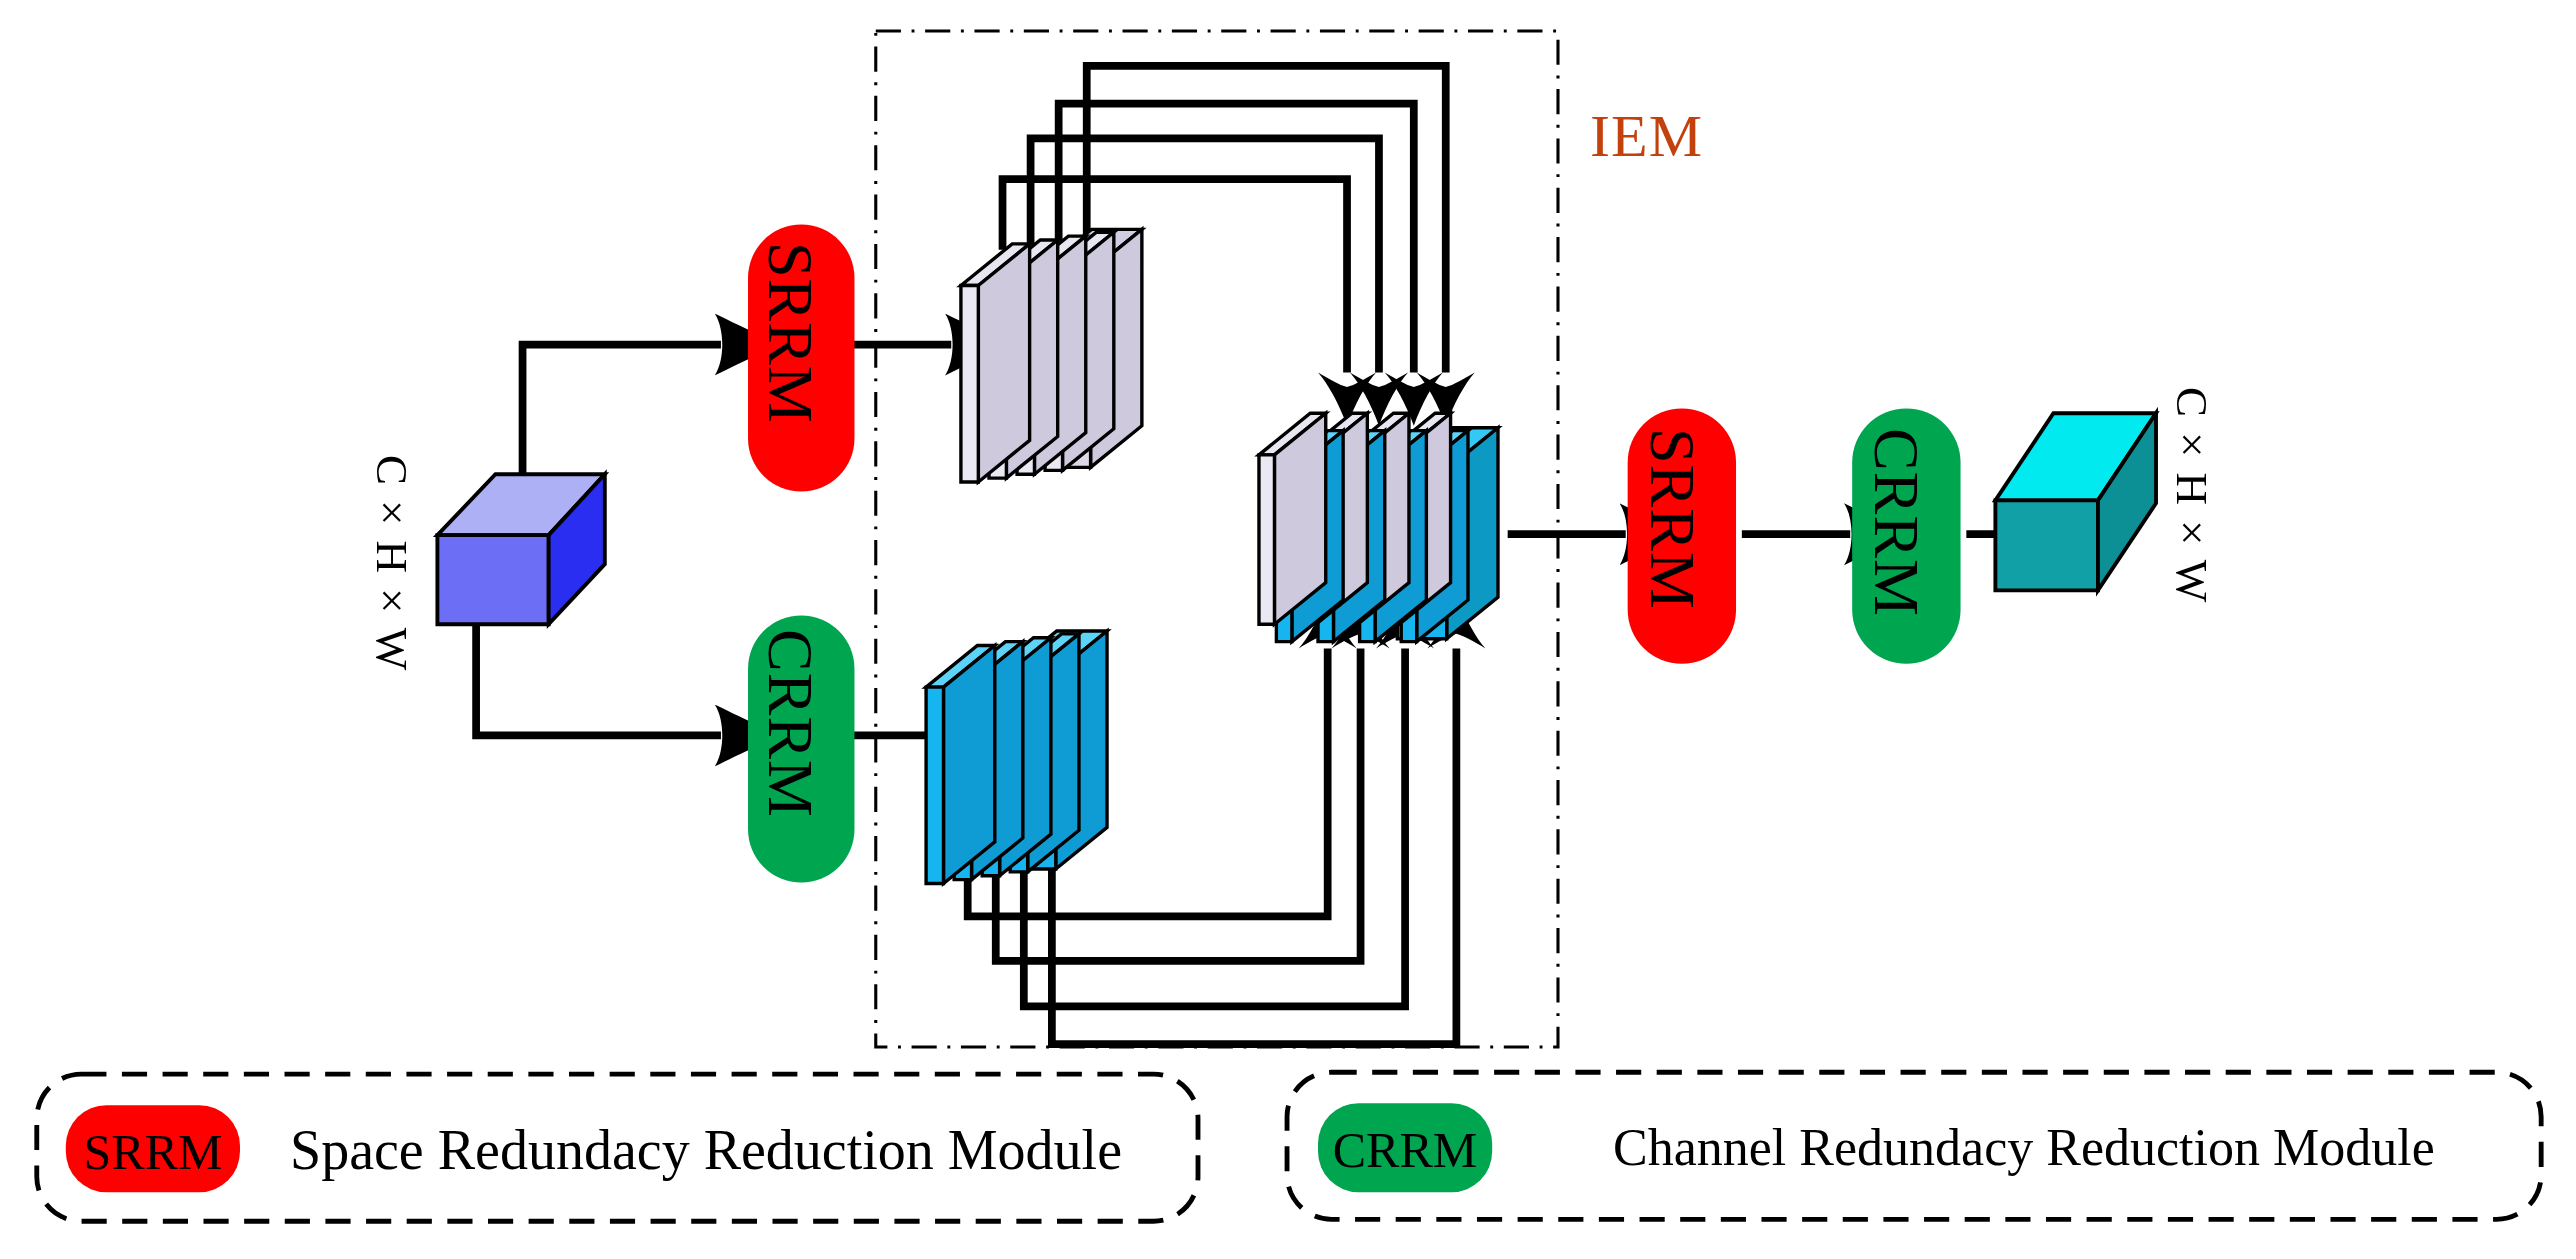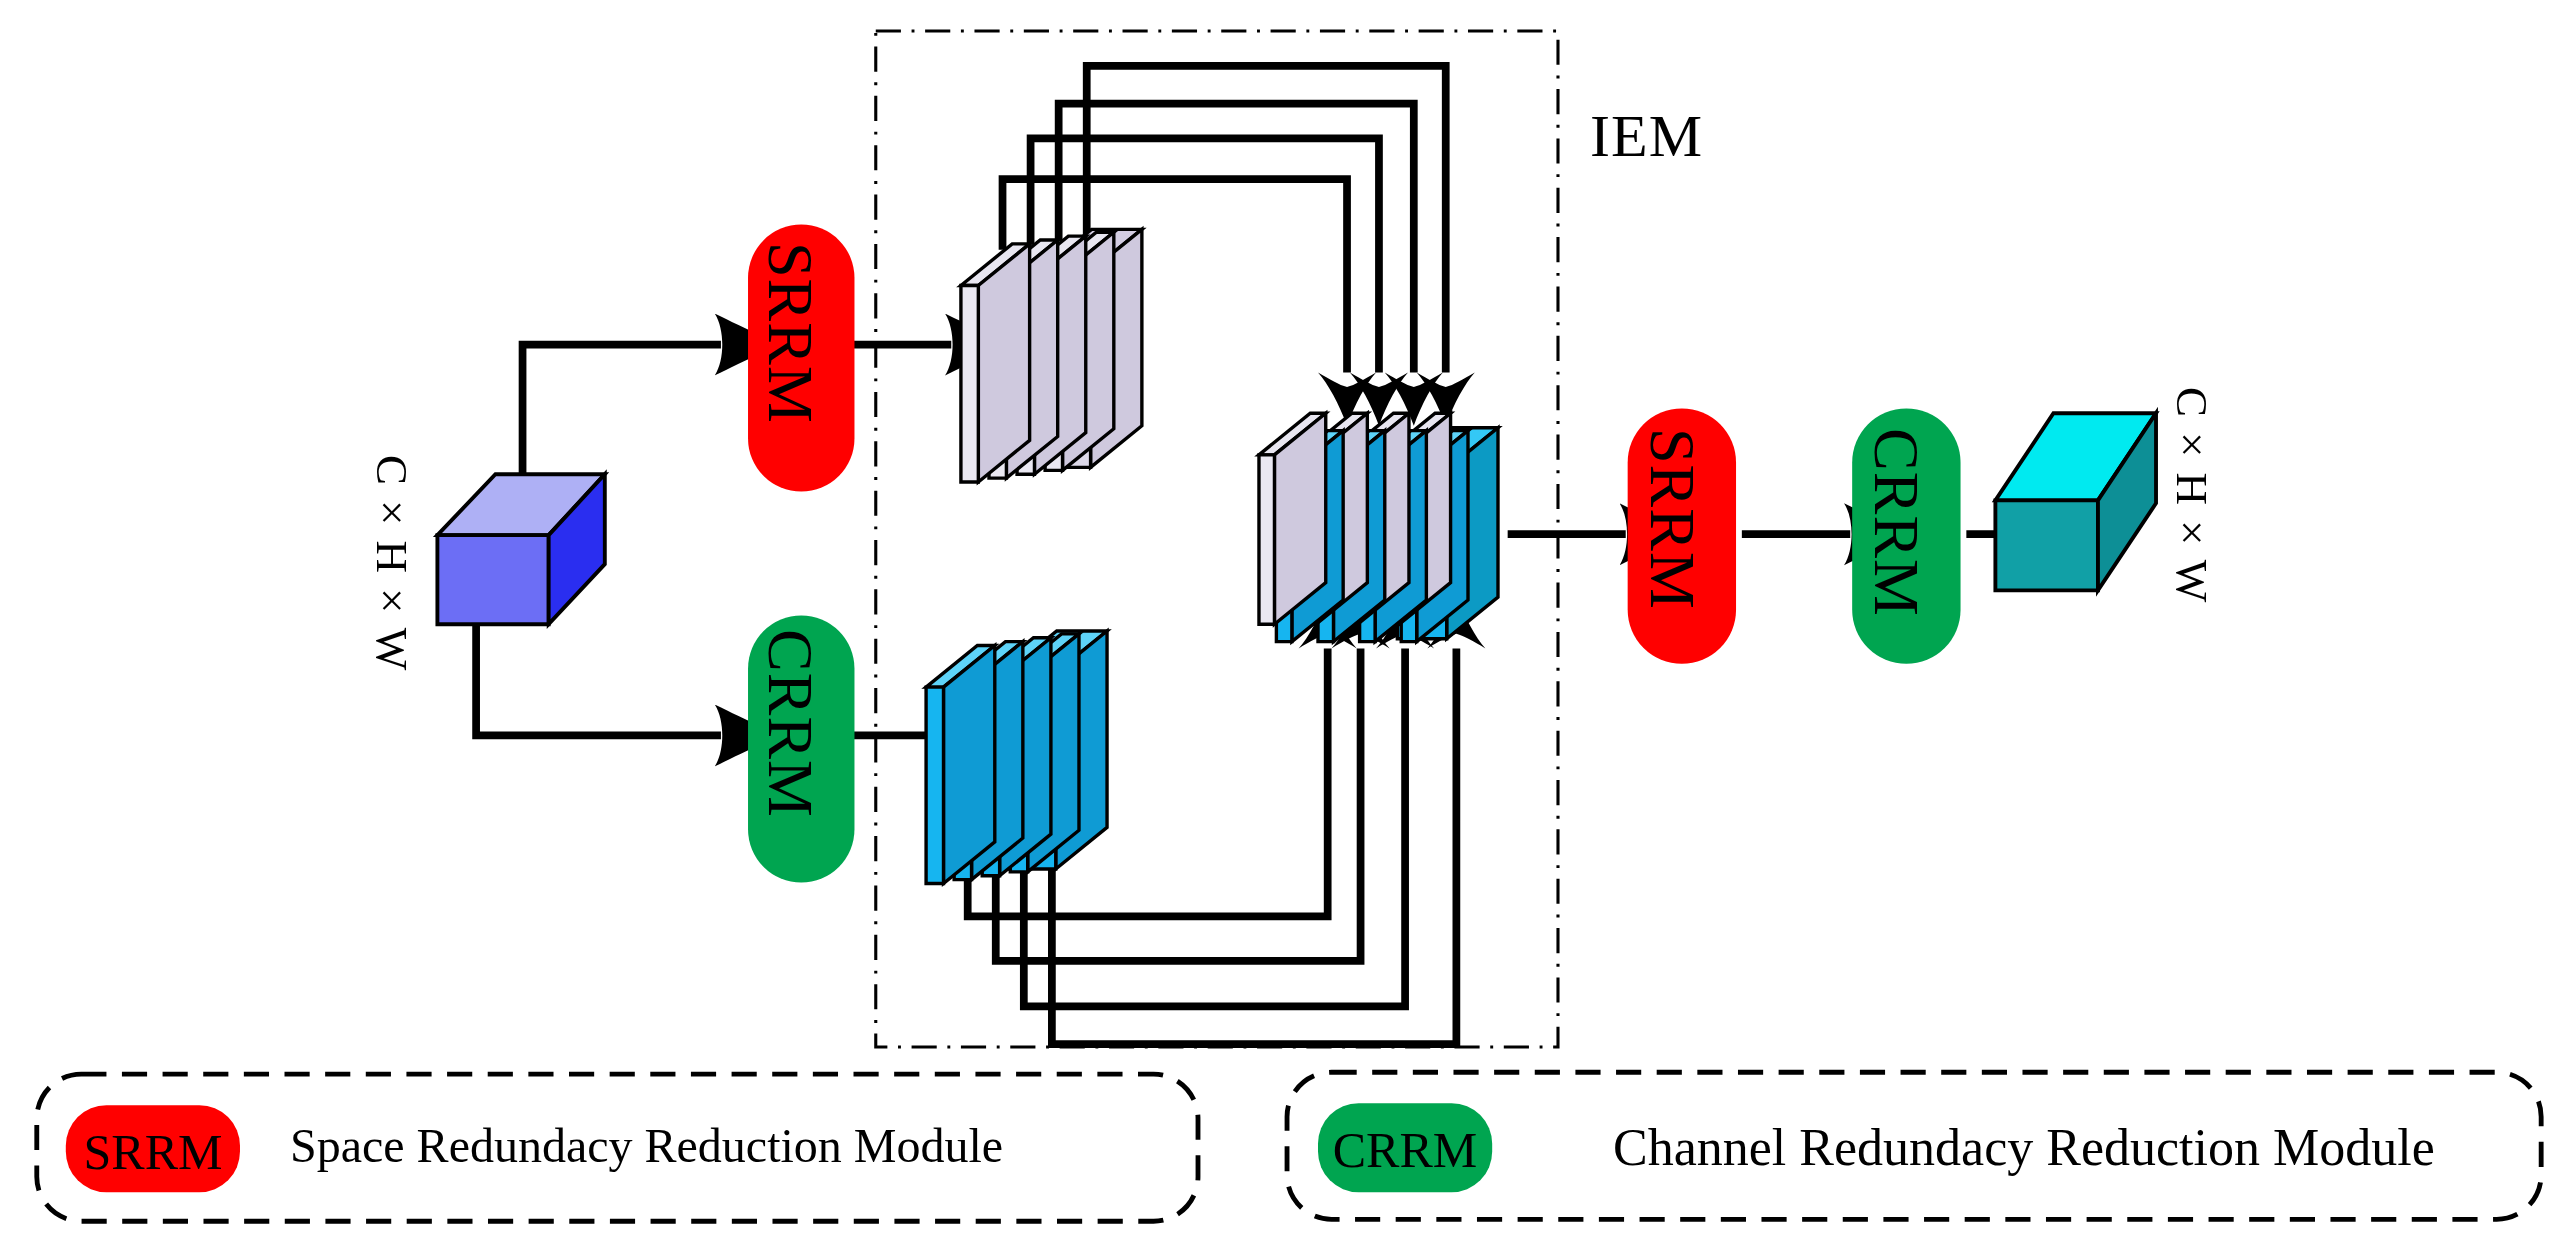--- a/index.html
+++ b/index.html
@@ -35,21 +35,21 @@
     font-family: "Liberation Serif", "DejaVu Serif", serif;
   }
   .dimlabel {
     position: absolute;
     transform-origin: 0 0;
     color: #000000;
     font-family: "Liberation Serif", "DejaVu Serif", serif;
   }
   .iem-label {
     position: absolute;
-    color: #000000;
+    color: #c2410c;
     font-family: "Liberation Serif", "DejaVu Serif", serif;
   }
   .legend-text {
     position: absolute;
     color: #000000;
     font-family: "Liberation Serif", "DejaVu Serif", serif;
   }
   .legend-pill-text {
     position: absolute;
     color: #000000;
@@ -256,20 +256,20 @@
   <div class="modlabel" style="left:1933px; top:428px; transform: rotate(90deg); font-size:64px;">CRRM</div>
 
   <div class="dimlabel" style="left:418px; top:455px; transform: rotate(90deg); font-size:45px; letter-spacing:1.9px;">C × H × W</div>
 
   <div class="dimlabel" style="left:2218px; top:387px; transform: rotate(90deg); font-size:45px; letter-spacing:1.9px;">C × H × W</div>
 
   <div class="iem-label" style="left:1590px; top:102px; font-size:60px; letter-spacing:1px;">IEM</div>
 
   <div class="legend-pill-text" style="left:66px; top:1123px; width:174px; font-size:50px;">SRRM</div>
 
-  <div class="legend-text" style="left:290px; top:1118px; font-size:48px;text-align:right;">Space Redundacy Reduction Module</div>
+  <div class="legend-text" style="left:290px; top:1118px; font-size:56px;text-align:right;">Space Redundacy Reduction Module</div>
 
   <div class="legend-pill-text" style="left:1318px; top:1121px; width:174px; font-size:50px;">CRRM</div>
 
   <div class="legend-text" style="left:1585px; top:1118px; font-size:52px;margin-left:28px;">Channel Redundacy Reduction Module</div>
 
 </div>
 
 
 </body></html>

